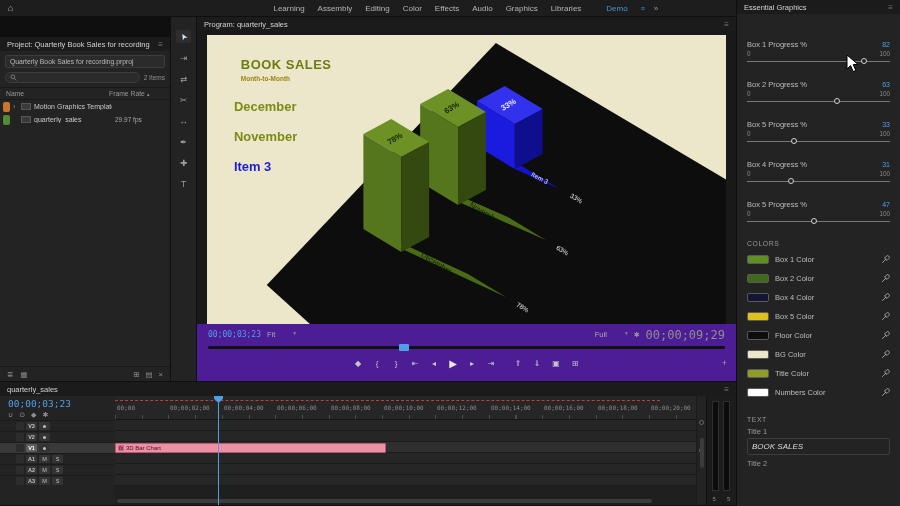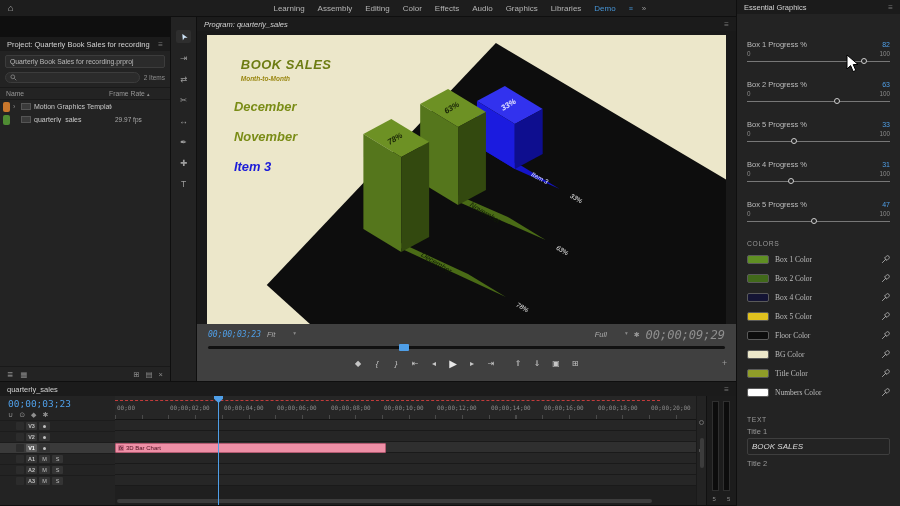--- a/index.html
+++ b/index.html
@@ -4,21 +4,21 @@
 <style>
 *{margin:0;padding:0;box-sizing:border-box;}
 html,body{width:900px;height:506px;overflow:hidden;}
 body{background:#0f0f0f;font-family:"Liberation Sans","DejaVu Sans",sans-serif;color:#c2c2c2;position:relative;}
 .app{display:flex;width:900px;height:506px;gap:1px;}
 .main{width:736px;display:flex;flex-direction:column;gap:1px;}
 
 .menubar{height:16px;background:#1d1d1d;display:flex;align-items:center;padding:0 8px;font-size:8px;color:#b5b5b5;flex:none;}
 .home{font-size:9px;color:#c5c5c5;}
 .menu-items{display:flex;gap:13px;margin-left:260px;align-items:center;}
-.mi.active{color:#4796d8;}
+.mi.active{color:#4796d8;margin-left:12px;}
 .ws-menu{color:#4796d8;font-size:7px;}
 .overflow{margin-left:9px;color:#9a9a9a;}
 
 .panel{background:#232323;}
 .tabbar{height:14px;background:#1b1b1b;display:flex;align-items:center;padding:0 7px;font-size:7.5px;color:#d2d2d2;white-space:nowrap;flex:none;}
 .pmenu{margin-left:auto;color:#7a7a7a;font-size:8px;}
 .mid{height:364px;display:flex;gap:1px;flex:none;}
 
 .project{width:170px;display:flex;flex-direction:column;margin-top:20px;}
 .bin-box{margin:4px 5px 2px;border:1px solid #3c3c3c;background:#2b2b2b;border-radius:2px;font-size:6.8px;color:#b8b8b8;padding:2px 4px;overflow:hidden;white-space:nowrap;}
@@ -37,21 +37,21 @@
 .pname{flex:1;overflow:hidden;white-space:nowrap;}
 .pfr{width:52px;font-size:6.5px;color:#a8a8a8;}
 .project-footer{margin-top:auto;height:15px;border-top:1px solid #191919;display:flex;align-items:center;gap:7px;padding:0 7px;font-size:7.5px;color:#8c8c8c;}
 .pf-right{margin-left:auto;display:flex;gap:6px;}
 
 .toolstrip{width:25px;background:#232323;display:flex;flex-direction:column;align-items:center;padding-top:13px;gap:8px;font-size:8.5px;color:#9d9d9d;flex:none;}
 .tool{width:15px;height:13px;display:flex;align-items:center;justify-content:center;}
 .tool.active{color:#cfe6fa;background:#2e2e2e;border-radius:2px;}
 .rot{transform:rotate(-120deg);display:inline-block;}
 
-.programp{flex:1;display:flex;flex-direction:column;background:#404040;font-style:italic;}
+.programp{flex:1;display:flex;flex-direction:column;background:#4c1d95;}
 .monitor-wrap{background:#191919;padding:4px 10px 0;flex:none;}
 .monitor{width:100%;height:289px;position:relative;}
 .monitor svg{display:block;width:100%;height:100%;}
 .pm-controls{height:15px;display:flex;align-items:center;padding:0 11px;gap:6px;font-size:7.5px;margin-top:3px;}
 .tc{font-family:"DejaVu Sans Mono",monospace;font-size:8px;color:#4f9fe8;}
 .dd{display:flex;align-items:flex-start;gap:18px;color:#adadad;}
 .caret{font-size:5.5px;color:#8a8a8a;}
 .sp{flex:1;}
 .gear{color:#9a9a9a;font-size:7px;}
 .dur{font-family:"DejaVu Sans Mono",monospace;font-size:12px;color:#8f8f8f;}
@@ -101,21 +101,21 @@
 .sg{margin-bottom:15px;}
 .sg-top{display:flex;justify-content:space-between;align-items:baseline;color:#bdbdbd;}
 .sg-val{color:#4f9fe8;font-size:7px;}
 .sg-mm{display:flex;justify-content:space-between;color:#8a8a8a;font-size:6.3px;margin-top:1px;}
 .sg-track{position:relative;height:8px;}
 .sg-line{position:absolute;left:0;right:0;top:3.5px;height:1px;background:#777;}
 .sg-handle{position:absolute;top:0.5px;width:6px;height:6px;border:1.3px solid #cfcfcf;border-radius:50%;background:#232323;transform:translateX(-50%);}
 .sec-h{color:#989898;font-size:6.8px;letter-spacing:0.6px;margin:4px 0 3px;}
 .crow{display:flex;align-items:center;gap:6px;height:19px;}
 .swatch{width:22px;height:9px;border-radius:2px;border:1px solid #5a5a5a;flex:none;}
-.clabel{flex:1;color:#bdbdbd;font-family:Liberation Serif, serif;}
+.clabel{flex:1;color:#bdbdbd;}
 .dropper{width:9px;height:9px;color:#b5b5b5;flex:none;}
 .text-sec{margin-top:14px;}
 .t-label{color:#989898;margin:4px 0 2px;}
 .t-input{width:100%;background:transparent;border:1px solid #3e3e3e;border-radius:2px;color:#dadada;font-size:8px;font-style:italic;padding:3px 4px;font-family:inherit;}
 
 .cursor{position:absolute;left:846px;top:54px;z-index:50;}
 </style>
 </head>
 <body>
 

